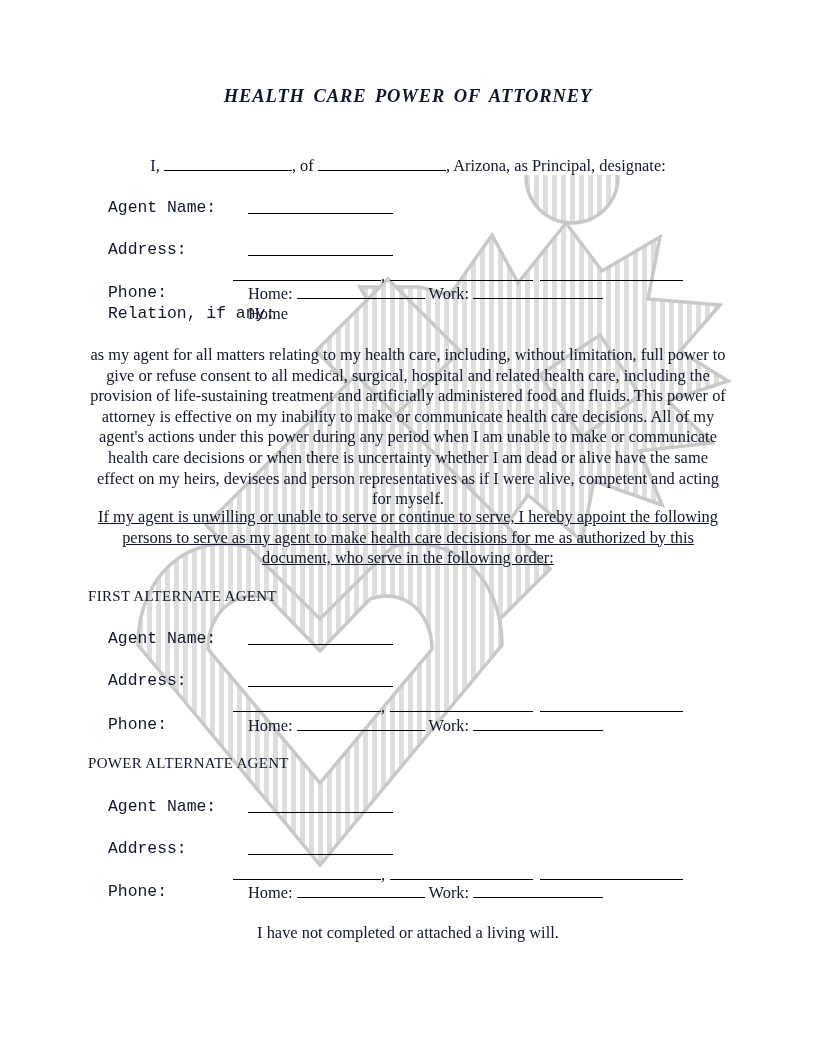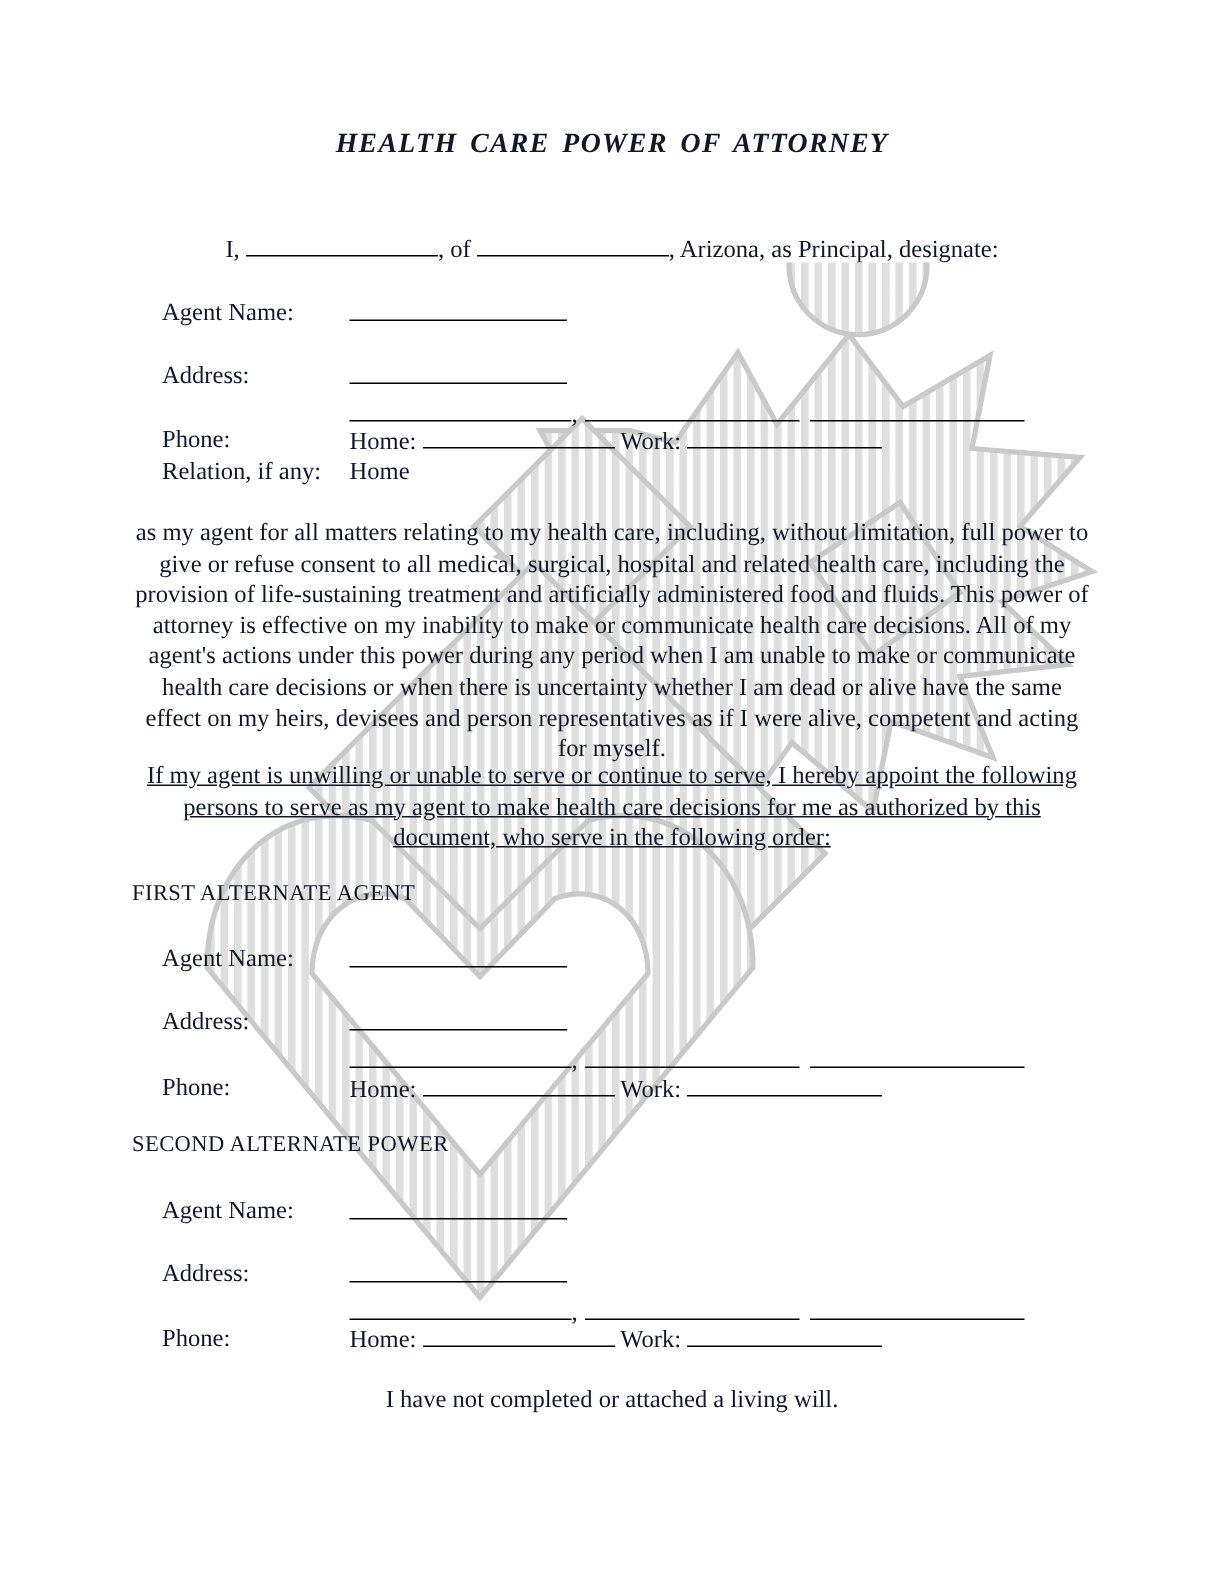--- a/index.html
+++ b/index.html
@@ -72,24 +72,25 @@
 
   
   .frow {
     position: absolute;
     font-size: 16.4px;
     white-space: nowrap;
   }
   .flabel {
     position: absolute;
     left: 108px;
+    font-family: Liberation Mono, monospace;
   }
   .fval {
     position: absolute;
-    left: 233px;
+    left: 248px;
   }
   .blank {
     display: inline-block;
     border-bottom: 1px solid #000;
     height: 0.92em;
     vertical-align: baseline;
   }
   .b-name   { width: 145px; }
   .b-addr   { width: 145px; }
   .b-city   { width: 148px; }
@@ -199,21 +200,21 @@
 
     <div class="addr2" style="top:696px;">
       <span class="blank b-city"></span>,<span class="gap"></span><span class="blank b-state"></span><span class="gap-w"></span><span class="blank b-zip"></span>
     </div>
 
     <div class="frow" style="top:715px;">
       <span class="flabel">Phone:</span>
       <span class="fval"><span>Home:</span> <span class="blank b-home"></span> <span>Work:</span> <span class="blank b-work"></span></span>
     </div>
 
-    <div class="heading" style="top:755px;">SECOND ALTERNATE POWER</div>
+    <div class="heading" style="top:755px;">POWER ALTERNATE AGENT</div>
 
     <div class="frow" style="top:797px;">
       <span class="flabel">Agent Name:</span>
       <span class="fval"><span class="blank b-name"></span></span>
     </div>
 
     <div class="frow" style="top:839px;">
       <span class="flabel">Address:</span>
       <span class="fval"><span class="blank b-addr"></span></span>
     </div>

